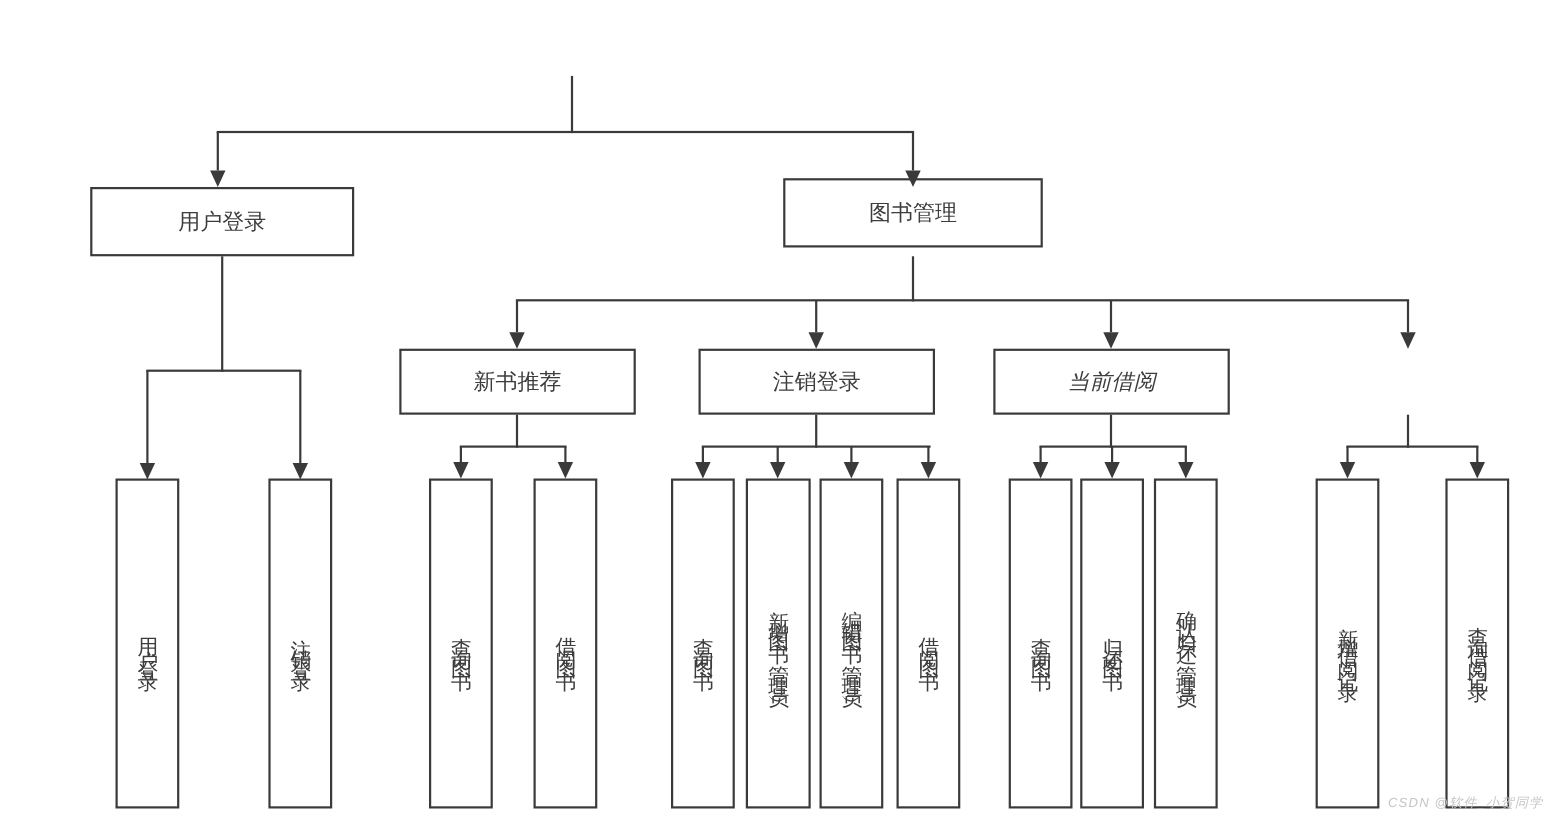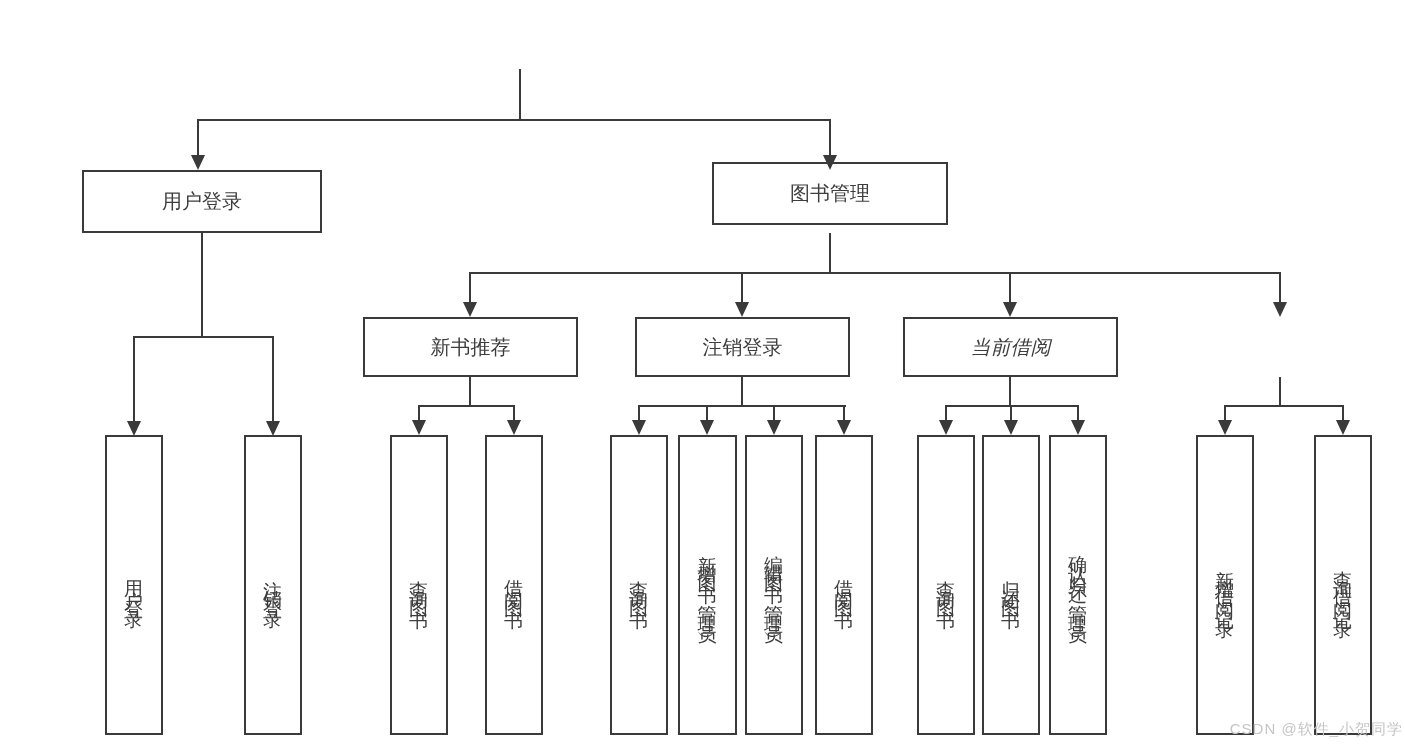--- a/index.html
+++ b/index.html
@@ -22,21 +22,21 @@
   .vline { position:absolute; width:2px; background:#3a3a3a; }
   .arrow { position:absolute; width:2px; background:#3a3a3a; }
   .arrow::after {
     content:""; position:absolute; left:-6px; bottom:-15px;
     width:0; height:0;
     border-left:7px solid transparent; border-right:7px solid transparent;
     border-top:15px solid #3a3a3a;
   }
   .watermark {
     position:absolute; right:2px; bottom:8px;
-    font-size:15px; color:#c6c6c6; letter-spacing:1px;
+    font-size:12px; color:#c6c6c6; letter-spacing:1px;font-style:italic;
   }
 </style>
 </head>
 <body>
 
 <div id="stage">
 
 
   <div class="box" style="left:82px; top:170px; width:240px; height:63px;">
     <span>用户登录</span>

